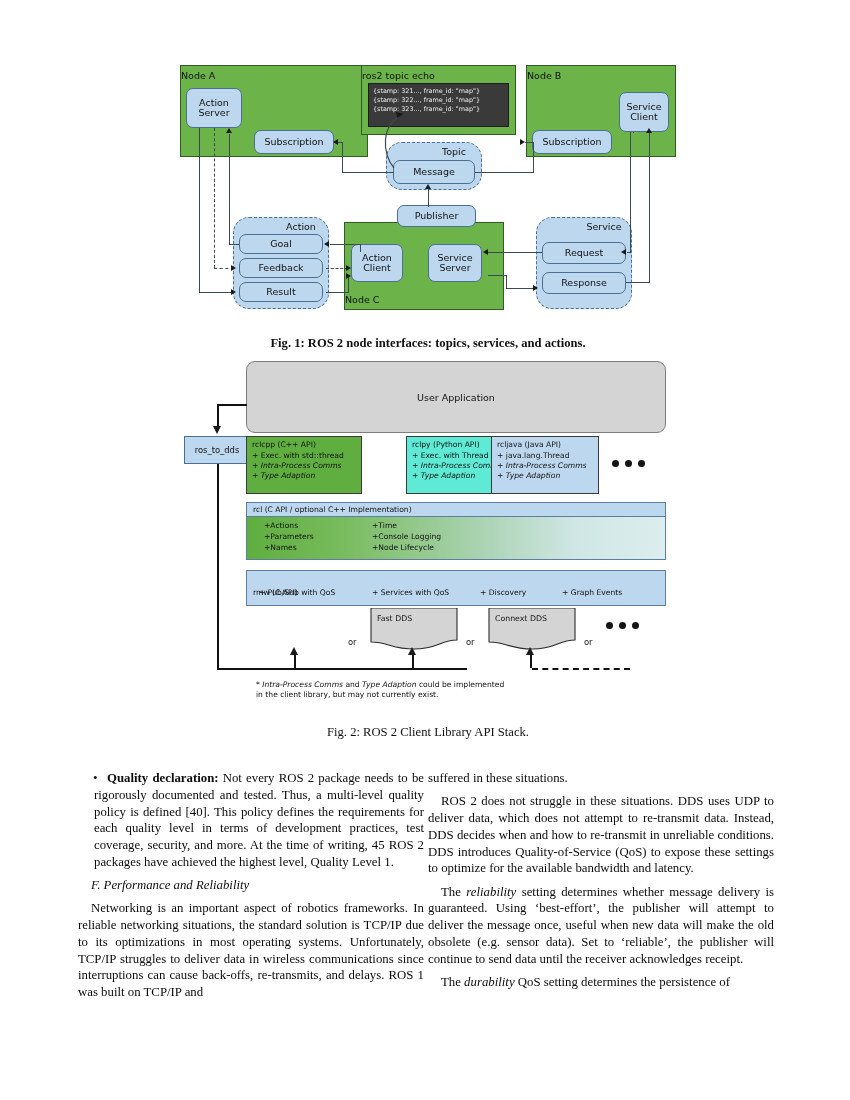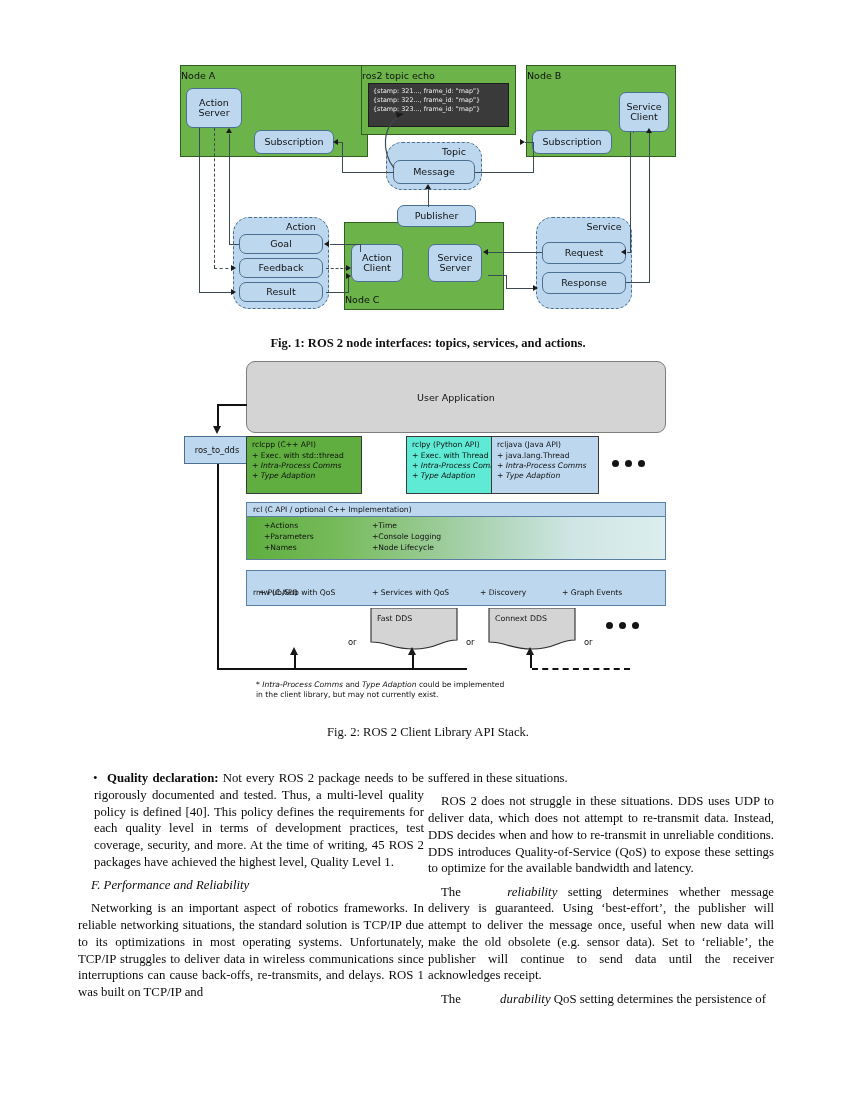--- a/index.html
+++ b/index.html
@@ -84,21 +84,21 @@
   .col{position:absolute;width:346px;font-size:12.8px;line-height:1.31;
     text-align:justify;color:#0b0b0b;}
   #colL{left:78px;top:770px;}
   #colR{left:428px;top:770px;}
   .col p{margin:0 0 6.5px 0;text-indent:13px;}
   .col p.noind{text-indent:0;}
   .bullet{position:relative;padding-left:16px;text-indent:0;margin:0 0 7px 0;}
   .bullet:before{content:"\2022";position:absolute;left:2px;top:-1px;font-size:13px;}
   .bullet b{font-weight:bold;}
   .sechead{font-style:italic;margin:9px 0 6px 0;font-size:12.8px;text-indent:0;}
-  em{font-style:italic;margin-left:36px;}
+  em{font-style:italic;}
 </style>
 </head>
 <body>
 
 <div class="page">
 
   <div id="fig1">
 
     <div class="node" style="left:2px;top:3px;width:188px;height:92px;">
       <div class="node-label" style="top:4px;">Node A</div>

